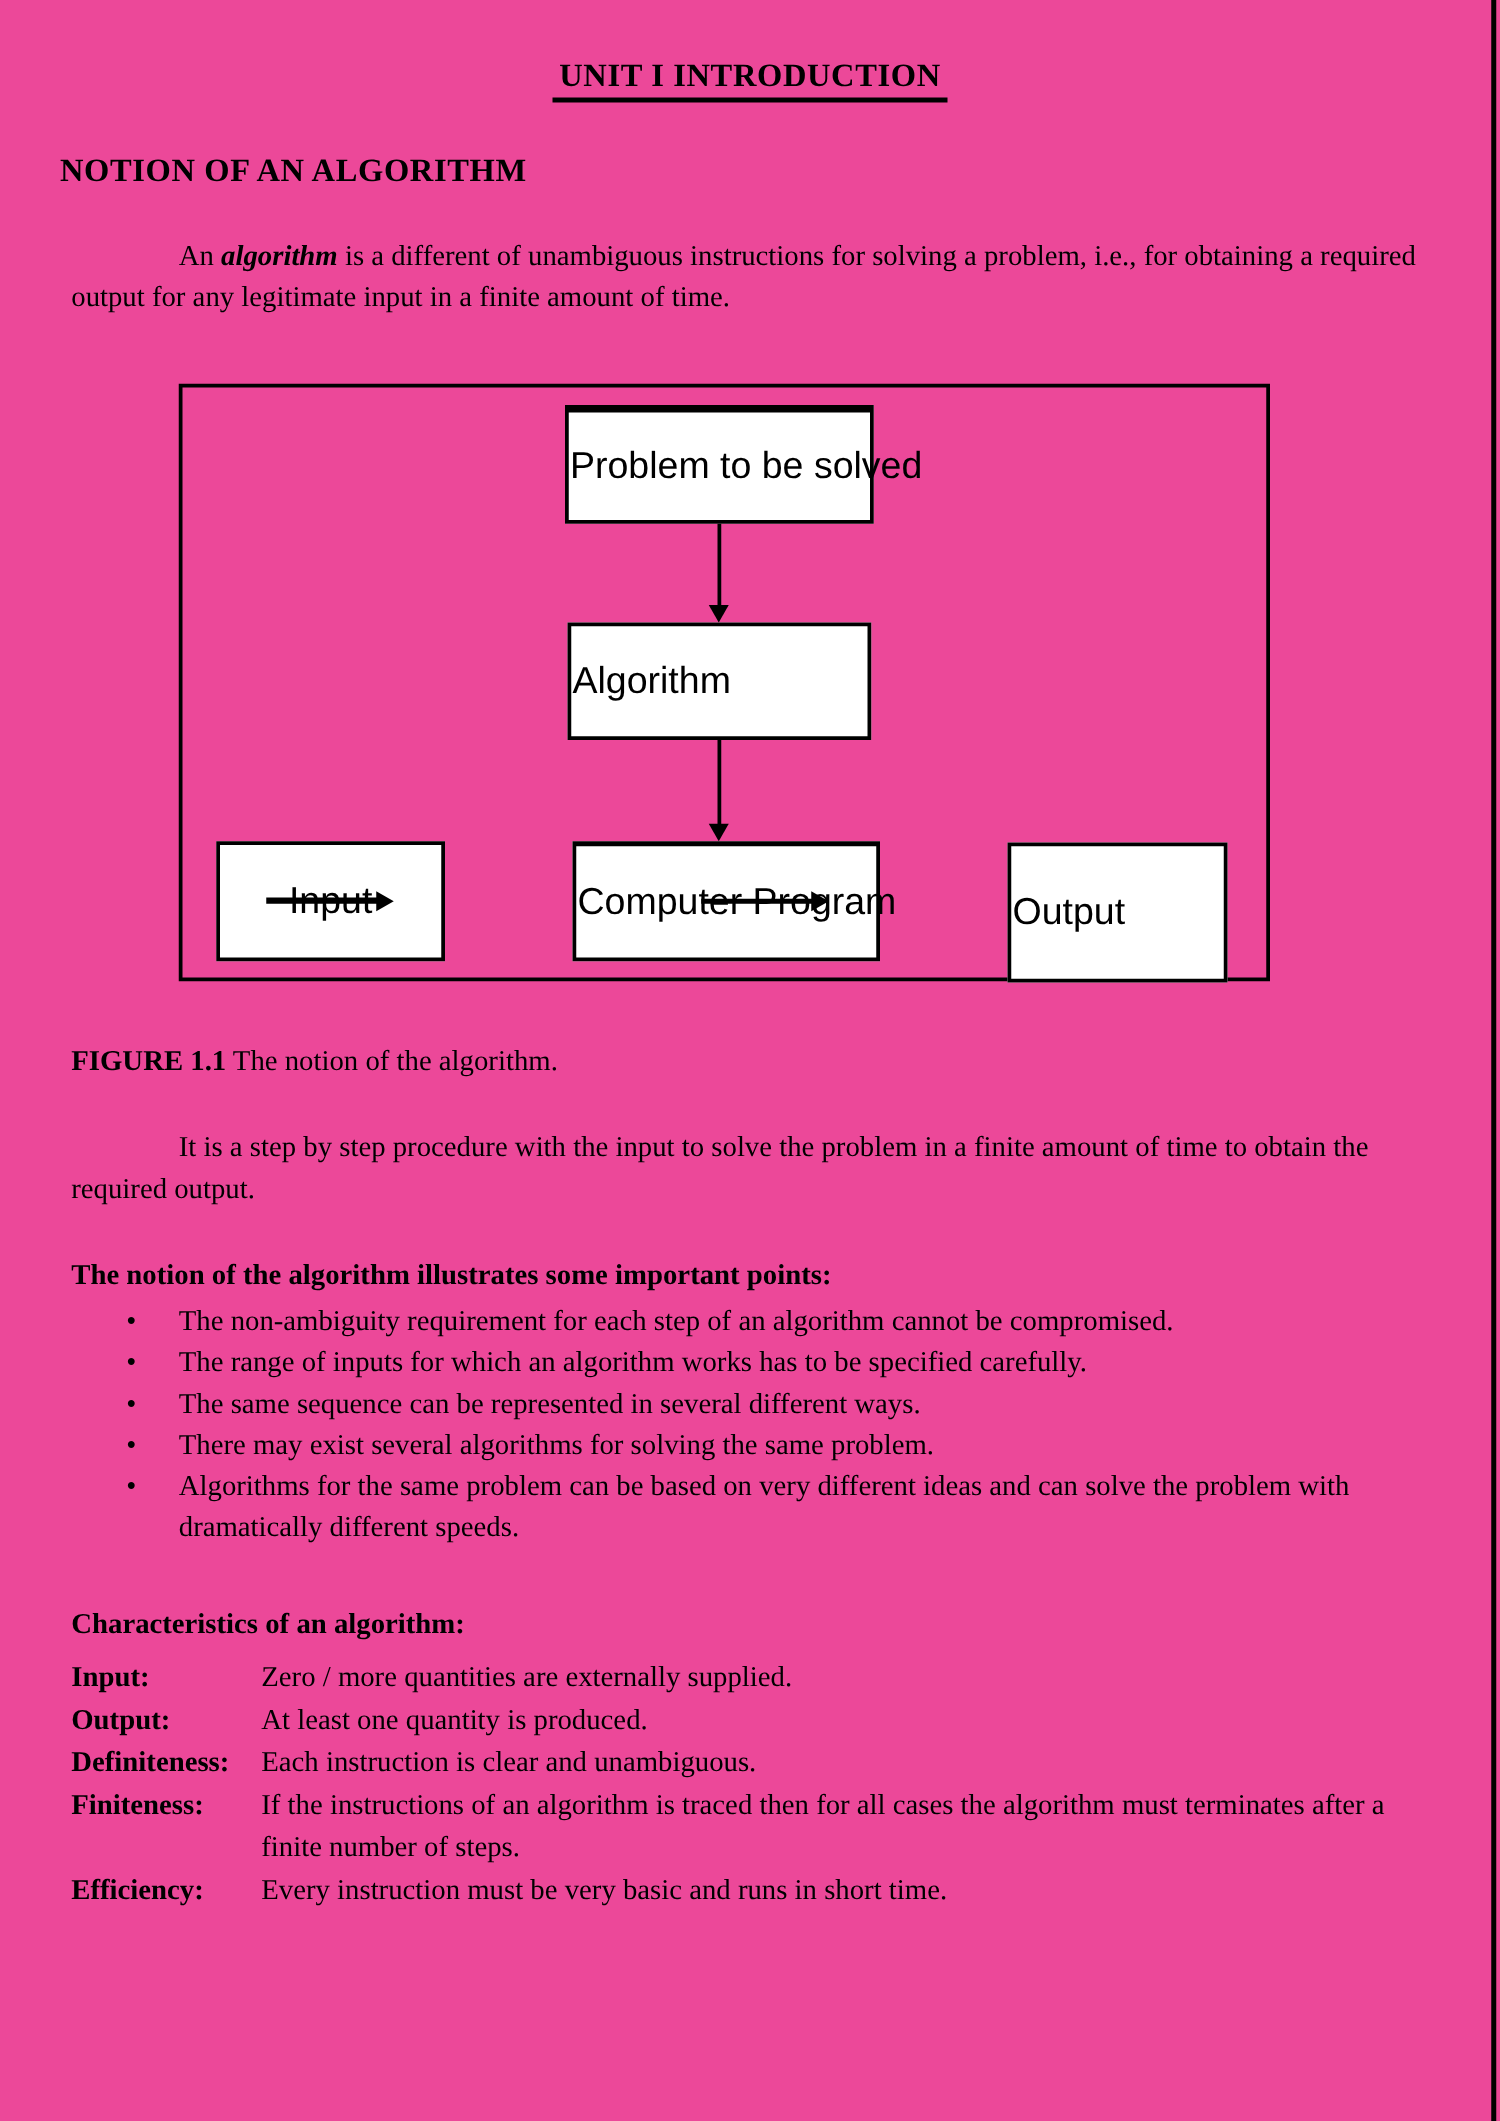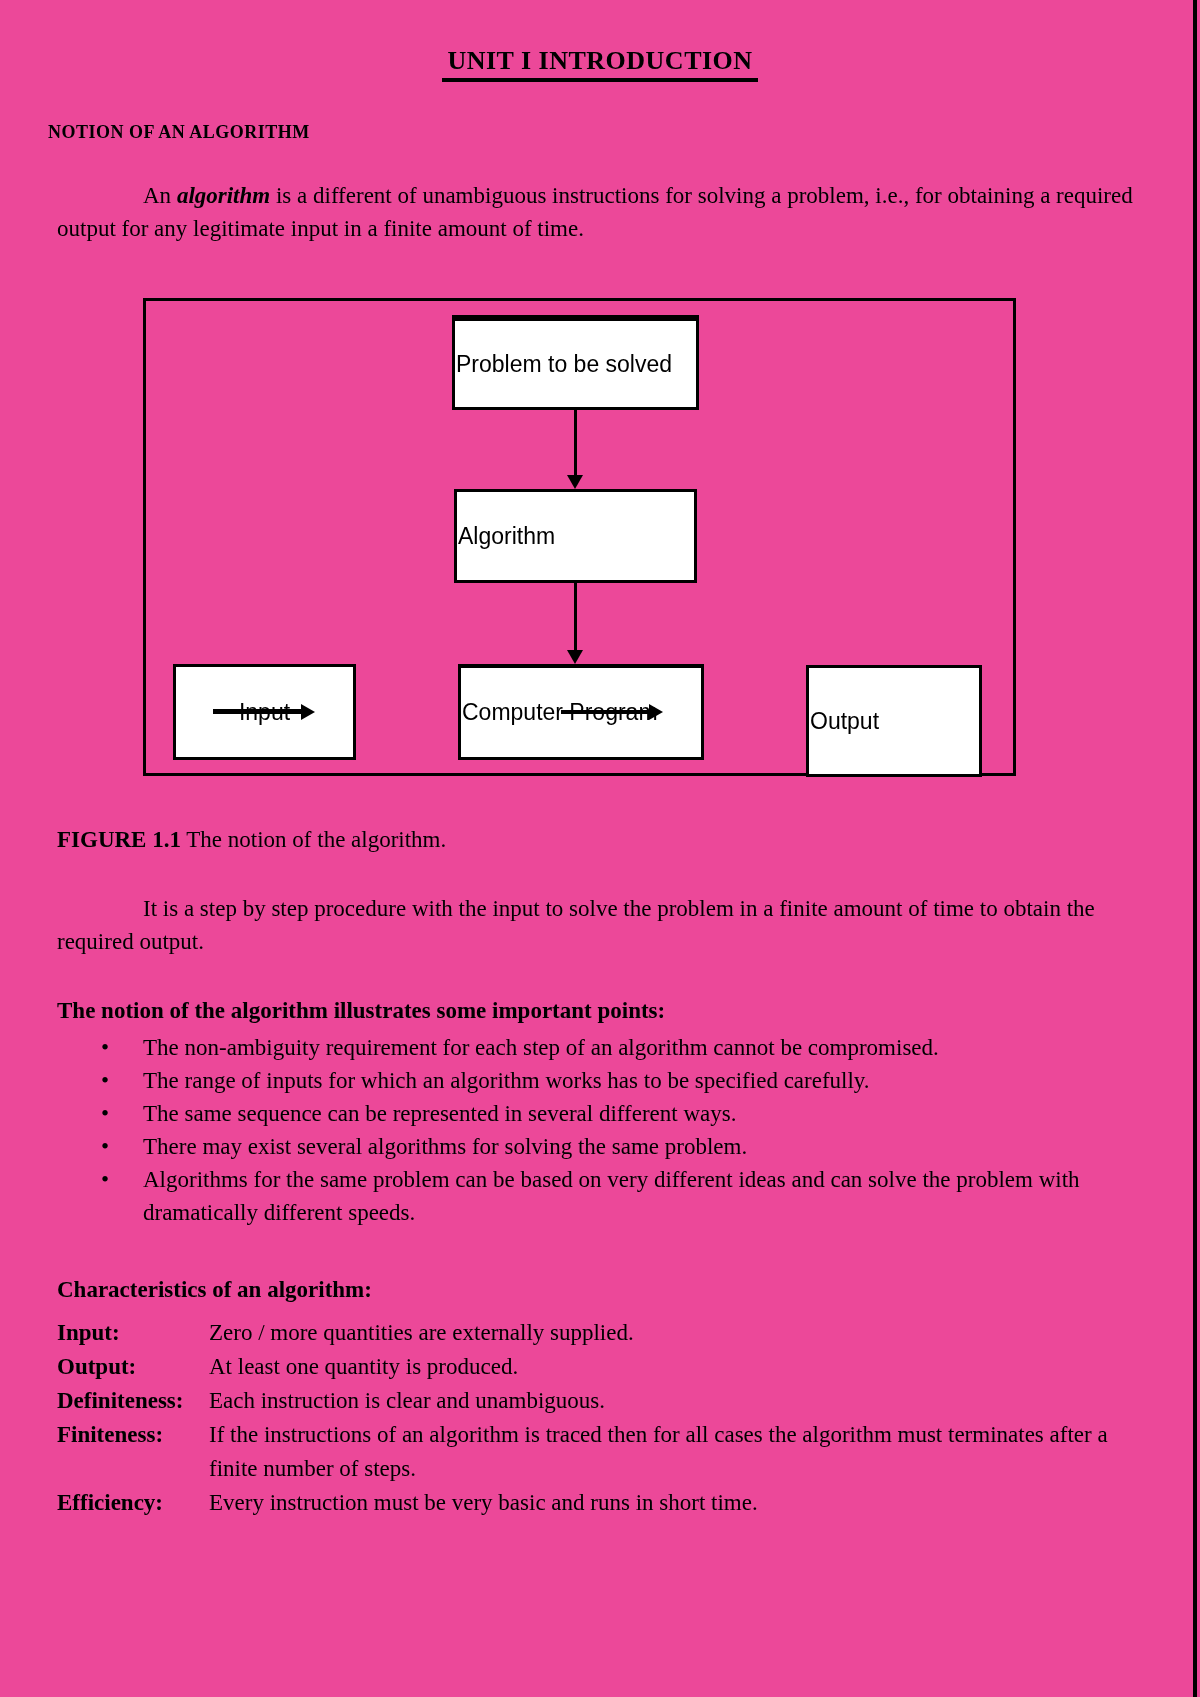--- a/index.html
+++ b/index.html
@@ -9,33 +9,33 @@
     overflow:hidden;
   }
   .scan-line { position:absolute; top:0; bottom:0; right:3px; width:4px; background:#000; }
 
   .title-wrap { text-align:center; padding-top:46px; margin:0 0 0 0; }
   .title-text {
     display:inline-block; font-size:26px; font-weight:bold; letter-spacing:.5px;
     border-bottom:4px solid #000; padding:0 5px 2px 5px;
   }
   .section-heading {
-    margin:40px 0 0 48px; font-size:18px; font-weight:bold; letter-spacing:.5px;
+    margin:40px 0 0 48px; font-size:26px; font-weight:bold; letter-spacing:.5px;
   }
   .para { margin:36px 43px 0 57px; line-height:33px; }
   .indent { text-indent:86px; }
   .term { font-weight:bold; font-style:italic; }
 
   
   .diagram { position:relative; height:478px; margin-top:53px; }
   .frame { position:absolute; left:143px; top:0; width:873px; height:478px;
            border:3px solid #000; box-sizing:border-box; }
   .node {
     position:absolute; border:3px solid #000; box-sizing:border-box; background:#fff;
-    font-family:"Liberation Sans", sans-serif; font-size:23px; color:#000;
+    font-family:"Liberation Sans", sans-serif; font-size:30px; color:#000;
     display:flex; align-items:center; white-space:nowrap;
   }
   .node-problem  { left:452px; top:17px;  width:247px; height:95px; border-top-width:6px; padding-left:1px; }
   .node-algorithm{ left:454px; top:191px; width:243px; height:94px; padding-left:1px; }
   .node-cp       { left:458px; top:366px; width:246px; height:96px; border-top-width:4px; padding-left:1px; }
   .node-input    { left:173px; top:366px; width:183px; height:96px; justify-content:center; }
   .node-output   { left:806px; top:367px; width:176px; height:112px; padding-left:1px; }
 
   .vline { position:absolute; width:3px; background:#000; }
   .vline.a1 { left:574px; top:112px; height:66px; }

